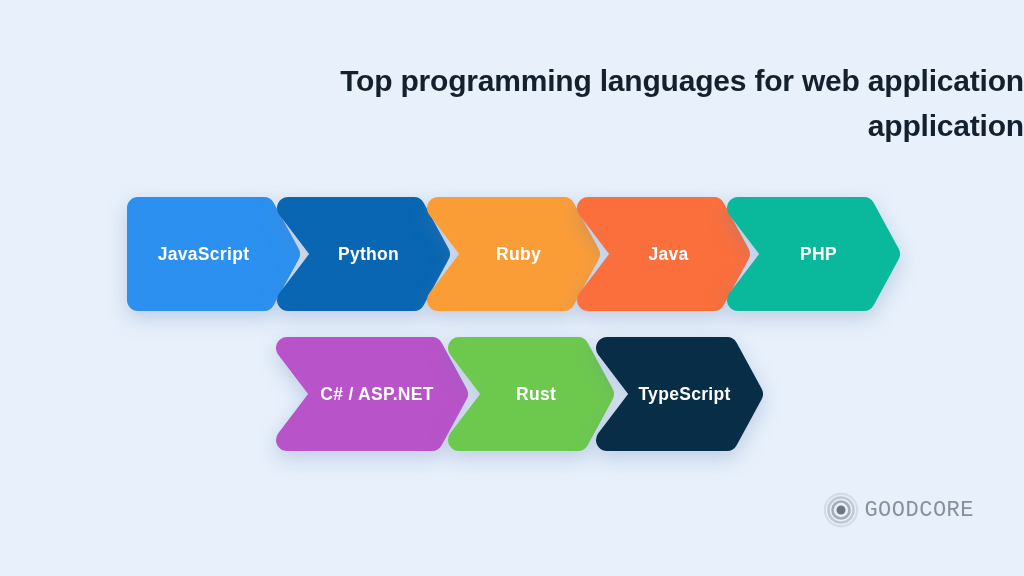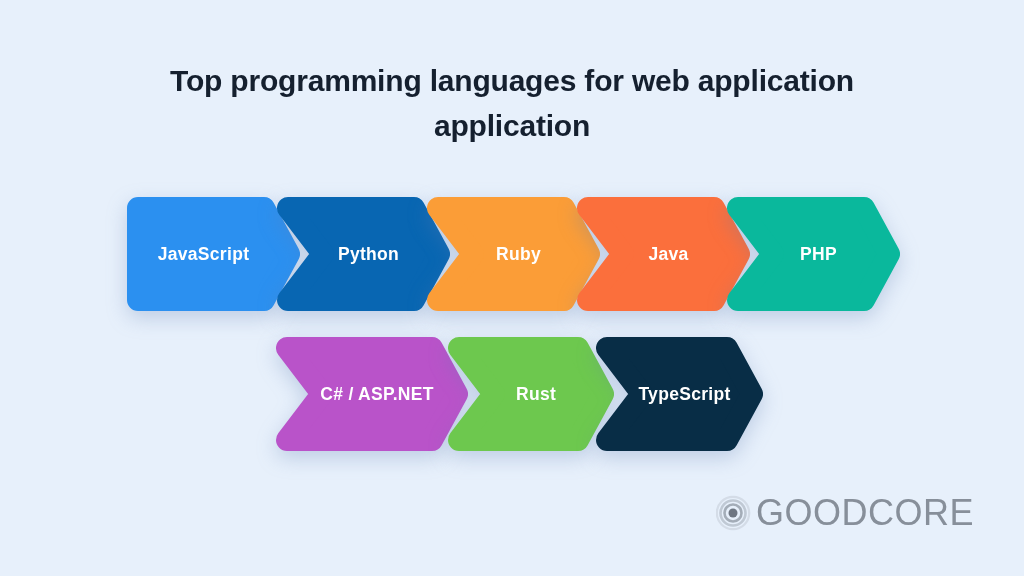--- a/index.html
+++ b/index.html
@@ -41,33 +41,33 @@
   }
   .logo {
     position: absolute;
     top: 492px;
     right: 50px;
     display: flex;
     align-items: center;
   }
   .logo-icon { margin-right: -3px; }
   .logo-text {
-    font-family: Liberation Sans, sans-serif;
-    font-size: 36px;
+    font-family: Liberation Mono, monospace;
+    font-size: 22px;
     font-weight: 400;
     letter-spacing: 0.5px;
     margin-left: 7px;
   }
 </style>
 </head>
 <body style="background: rgb(231, 240, 251);">
 
 <div class="canvas">
 
-  <h1 class="title" style="color: rgb(21, 32, 47);">
+  <h1 class="title" style="color: rgb(21, 32, 47); text-align: right;">
     <span>Top programming languages for web application</span><br>
     <span>application</span>
   </h1>
 
   <svg class="arrow" style="left:127px; top:197px;" width="173" height="114">
     <path d="M 11 11 L 137 11 L 162 57 L 137 103 L 11 103 Z" fill="#2B90F0" stroke="#2B90F0" stroke-width="22" stroke-linejoin="round"></path>
     <text x="76.5" y="63">JavaScript</text>
   </svg>
 
   <svg class="arrow" style="left:277px; top:197px;" width="173" height="114">

